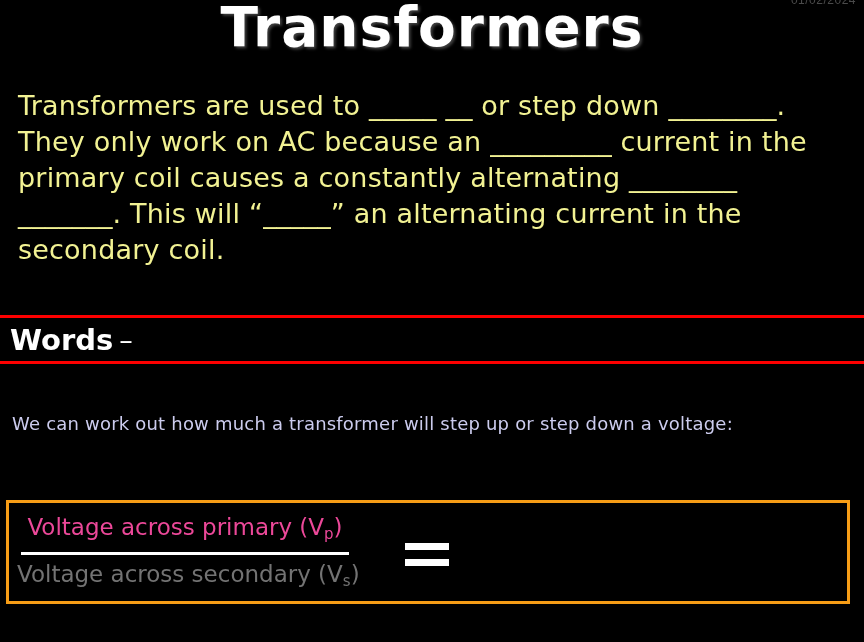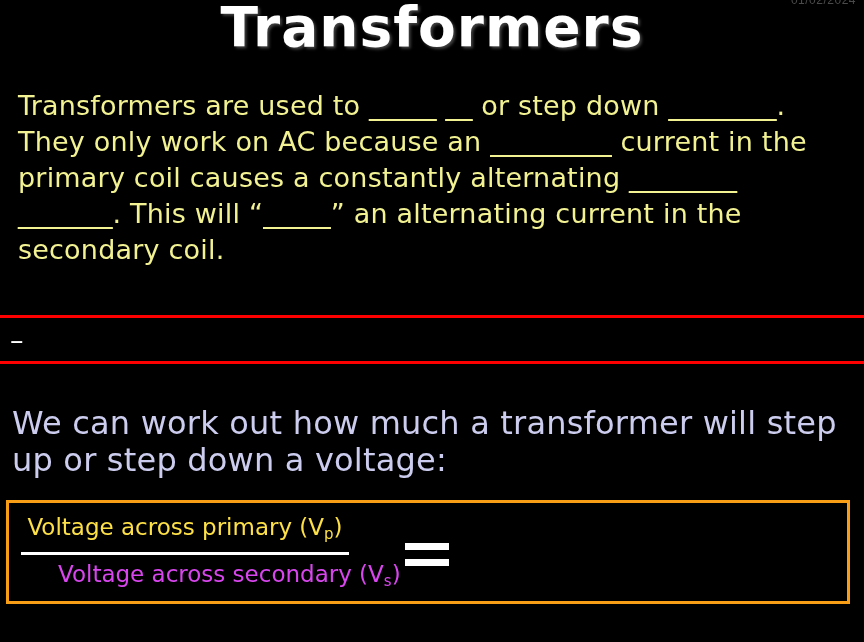--- a/index.html
+++ b/index.html
@@ -50,21 +50,20 @@
     top: 88px;
     left: 18px;
     width: 828px;
     font-family: "DejaVu Sans", sans-serif;
     font-size: 27px;
     line-height: 36px;
     color: #f2f293;
     letter-spacing: 0.2px;
   }
   #cloze-paragraph .blank {
-    text-decoration: underline;
     text-underline-offset: 4px;
     letter-spacing: 0px;
   }
 
   
   .rule-red {
     position: absolute;
     left: 0;
     width: 864px;
     height: 3px;
@@ -93,21 +92,21 @@
   }
   #words-list { font-weight: normal; }
 
   
   #explain-paragraph {
     position: absolute;
     top: 405px;
     left: 12px;
     width: 830px;
     font-family: "DejaVu Sans", sans-serif;
-    font-size: 32px;
+    font-size: 18px;
     line-height: 37px;
     color: #ccccee;
     letter-spacing: 0.2px;
   }
 
   
   #formula-box {
     position: absolute;
     left: 6px;
     top: 500px;
@@ -131,22 +130,22 @@
   #fraction-left  { left: 8px;  width: 336px; }
   #fraction-right { left: 488px; width: 332px; }
 
   .fraction .numerator,
   .fraction .denominator {
     font-family: "DejaVu Sans", sans-serif;
     font-size: 23px;
     line-height: 32px;
     white-space: nowrap;
   }
-  .fraction .numerator   { color: #fde047; }
-  .fraction .denominator { color: #d946ef; margin-left: 41px; }
+  .fraction .numerator   { color: #ec4899; }
+  .fraction .denominator { color: #737373; }
   .fraction .fraction-bar {
     height: 3px;
     background: #ffffff;
     margin: 2px 4px 3px 4px;
   }
   .sub {
     font-size: 15px;
     vertical-align: -4px;
   }
 
@@ -167,20 +166,21 @@
 
 <div id="date-stamp">01/02/2024</div>
 
 <div id="slide-title">Transformers</div>
 
 <div id="cloze-paragraph"><span>Transformers are used to </span><span class="blank">_____</span><span> </span><span class="blank">__</span><span> or step down </span><span class="blank">________</span><span>.  They only work on AC because an </span><span class="blank">_________</span><span> current in the primary coil causes a constantly alternating </span><span class="blank">________</span><span> </span><span class="blank">_______</span><span>.  This will “</span><span class="blank">_____</span><span>” an alternating current in the secondary coil.</span></div>
 
 <div class="rule-red" id="rule-top"></div>
 
 <div id="words-line">
+  <span id="words-label">Words</span>
   <span>– </span>
 </div>
 
 <div class="rule-red" id="rule-bottom"></div>
 
 <div id="explain-paragraph">We can work out how much a transformer will step up or step down a voltage:</div>
 
 <div id="formula-box">
   <div id="formula-inner">
 

